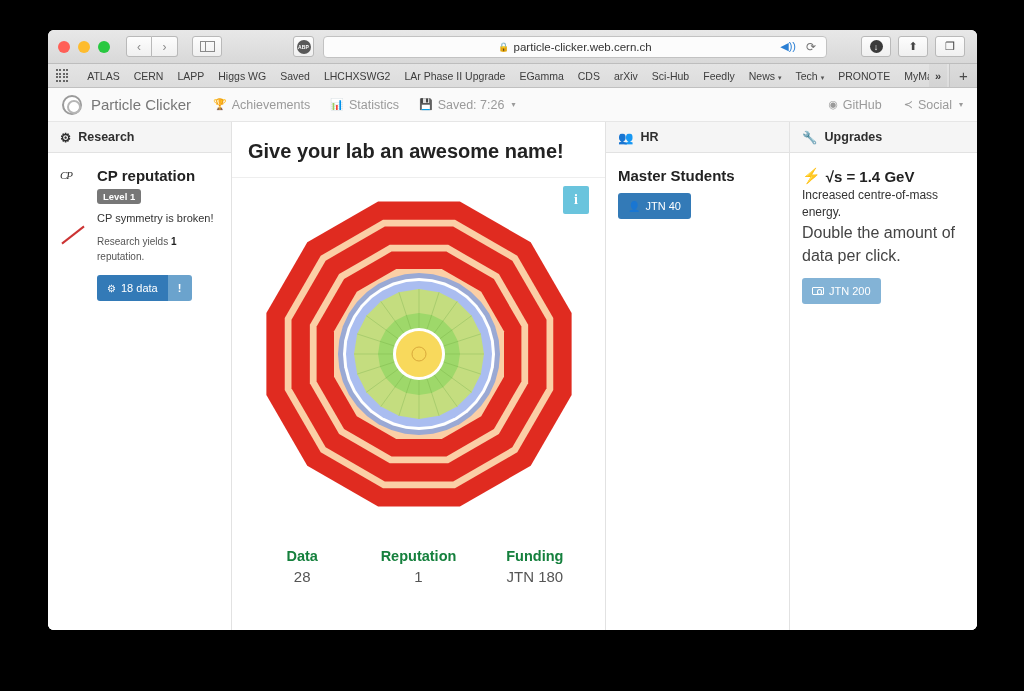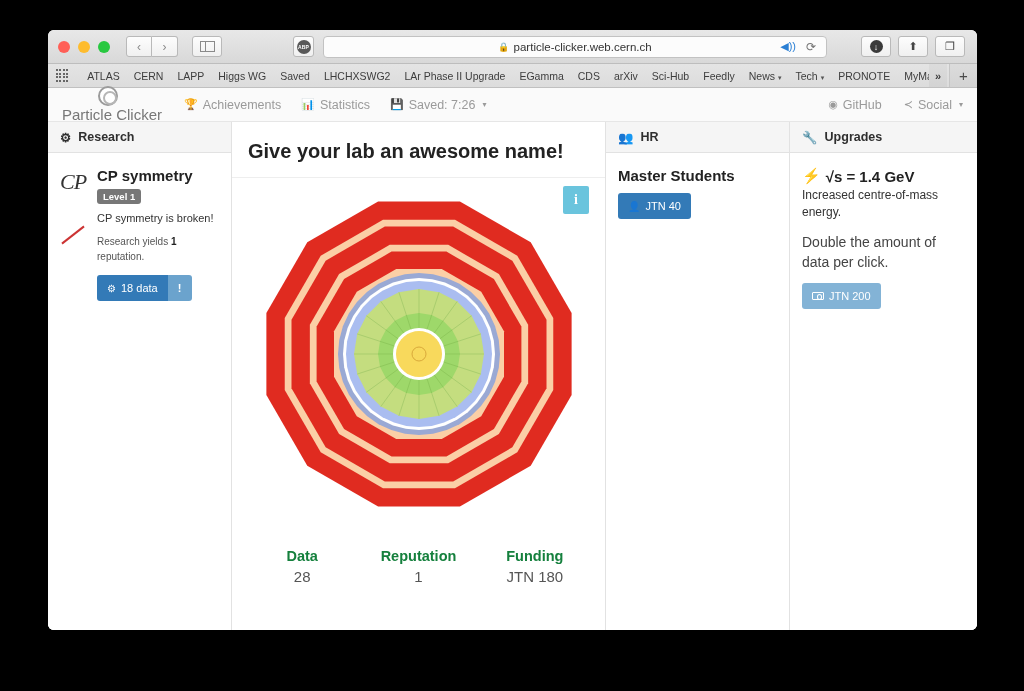--- a/index.html
+++ b/index.html
@@ -132,21 +132,21 @@
   #appnav {
     height: 34px;
     background: #fafafa;
     border-bottom: 1px solid #e6e6e6;
     display: flex; align-items: center;
     padding: 0 14px;
     font-size: 12.5px; color: #9a9a9a;
   }
   #brand {
     display: flex; align-items: center;
-    font-size: 15px; color: #777; margin-right: 22px; flex-direction: column;
+    font-size: 15px; color: #777; margin-right: 22px;
   }
   #brand .logo {
     width: 20px; height: 20px; border-radius: 50%;
     border: 2px solid #9b9b9b;
     margin-right: 9px; position: relative;
     background: #fff;
   }
   #brand .logo::after {
     content:""; position:absolute; left:3px; top:3px;
     width: 10px; height: 10px; border-radius:50%;
@@ -182,21 +182,21 @@
     padding: 0 12px;
     font-size: 12.5px; font-weight: bold; color: #2f2f2f;
     gap: 7px;
   }
   .panel-body { padding: 14px 12px; }
 
   
   #research-item { display: flex; gap: 9px; }
   #cp-icon {
     font-family: "Liberation Serif", serif;
-    font-style: italic; font-size: 22px; color: #333;
+    font-style: italic; font-size: 11px; color: #333;
     position: relative; width: 28px; flex: none;
     padding-top: 2px; letter-spacing: -1px;
   }
   #cp-icon .strike {
     position: absolute; left: -1px; top: 50%; width: 28px; height: 2px;
     background: #cc3333; transform: rotate(-38deg); transform-origin: center;
   }
   #research-name { font-size: 15px; font-weight: bold; color: #222; line-height: 1.15; }
   .level-badge {
     display: inline-block; margin-top: 5px;
@@ -251,21 +251,21 @@
   
   #hr-name { font-size: 15px; font-weight: bold; color: #222; }
   #hr-btn { margin-top: 9px; }
 
   
   #up-title {
     font-size: 15px; font-weight: bold; color: #222;
     display: flex; align-items: center; gap: 5px;
   }
   #up-desc { font-size: 12px; color: #333; margin-top: 2px; line-height: 1.4; }
-  #up-effect { font-size: 14px; color: #444; margin-top: 11px; line-height: 1.45; }
+  #up-effect { font-size: 16px; color: #444; line-height: 1.45; }
   #up-btn {
     margin-top: 11px;
     background: #83b3d6;
   }
   .money-gly {
     display: inline-block; width: 12px; height: 8px;
     border: 1px solid #fff; border-radius: 1px; position: relative;
   }
   .money-gly::after {
     content:""; position:absolute; left: 4px; top: 1.2px;
@@ -402,21 +402,21 @@
         <span>⚙</span>
         <span>Research</span>
       </div>
       <div class="panel-body">
         <div id="research-item">
           <div id="cp-icon">
             <span>CP</span>
             <span class="strike"></span>
           </div>
           <div style="flex:1">
-            <div id="research-name">CP symmetry</div>
+            <div id="research-name">CP reputation</div>
             <div class="level-badge">Level 1</div>
             <div id="research-desc">CP symmetry is broken!</div>
             <div id="research-yield">
               <span>Research yields </span><b>1</b><span> reputation.</span>
             </div>
             <div id="research-btn-group">
               <div class="btn">
                 <span class="gly">⚙</span>
                 <span>18 data</span>
               </div>

